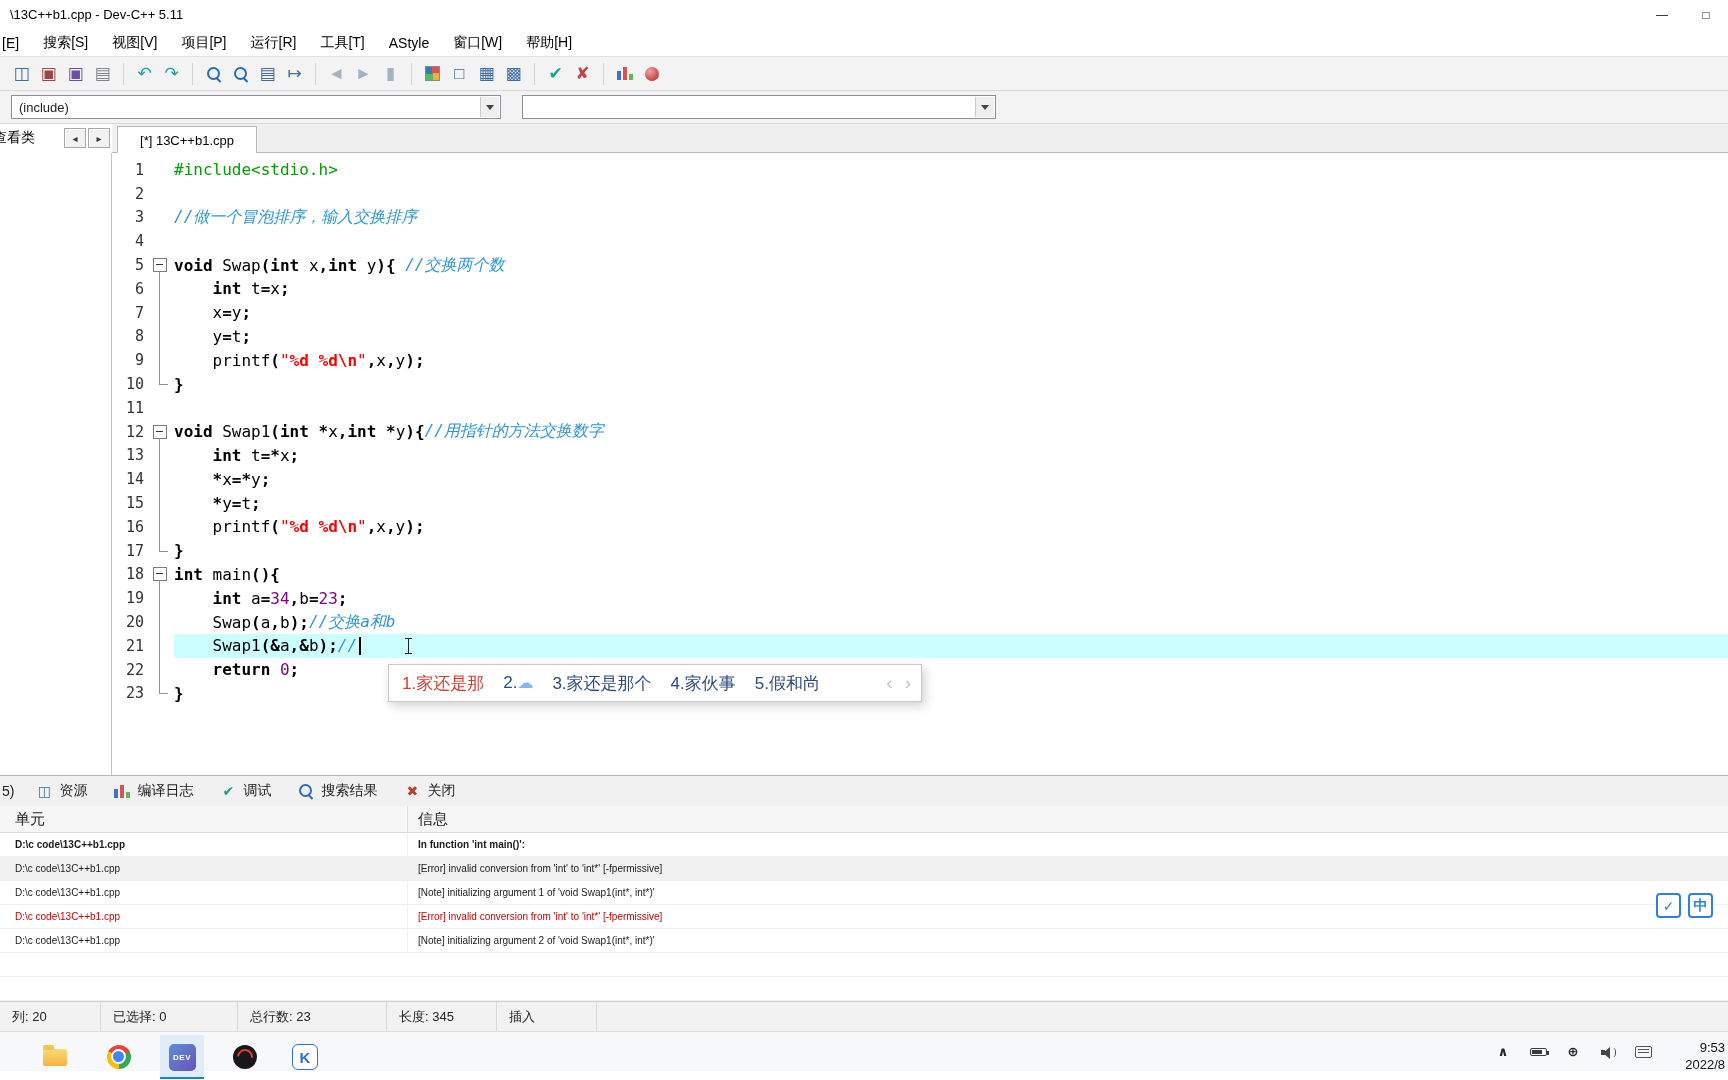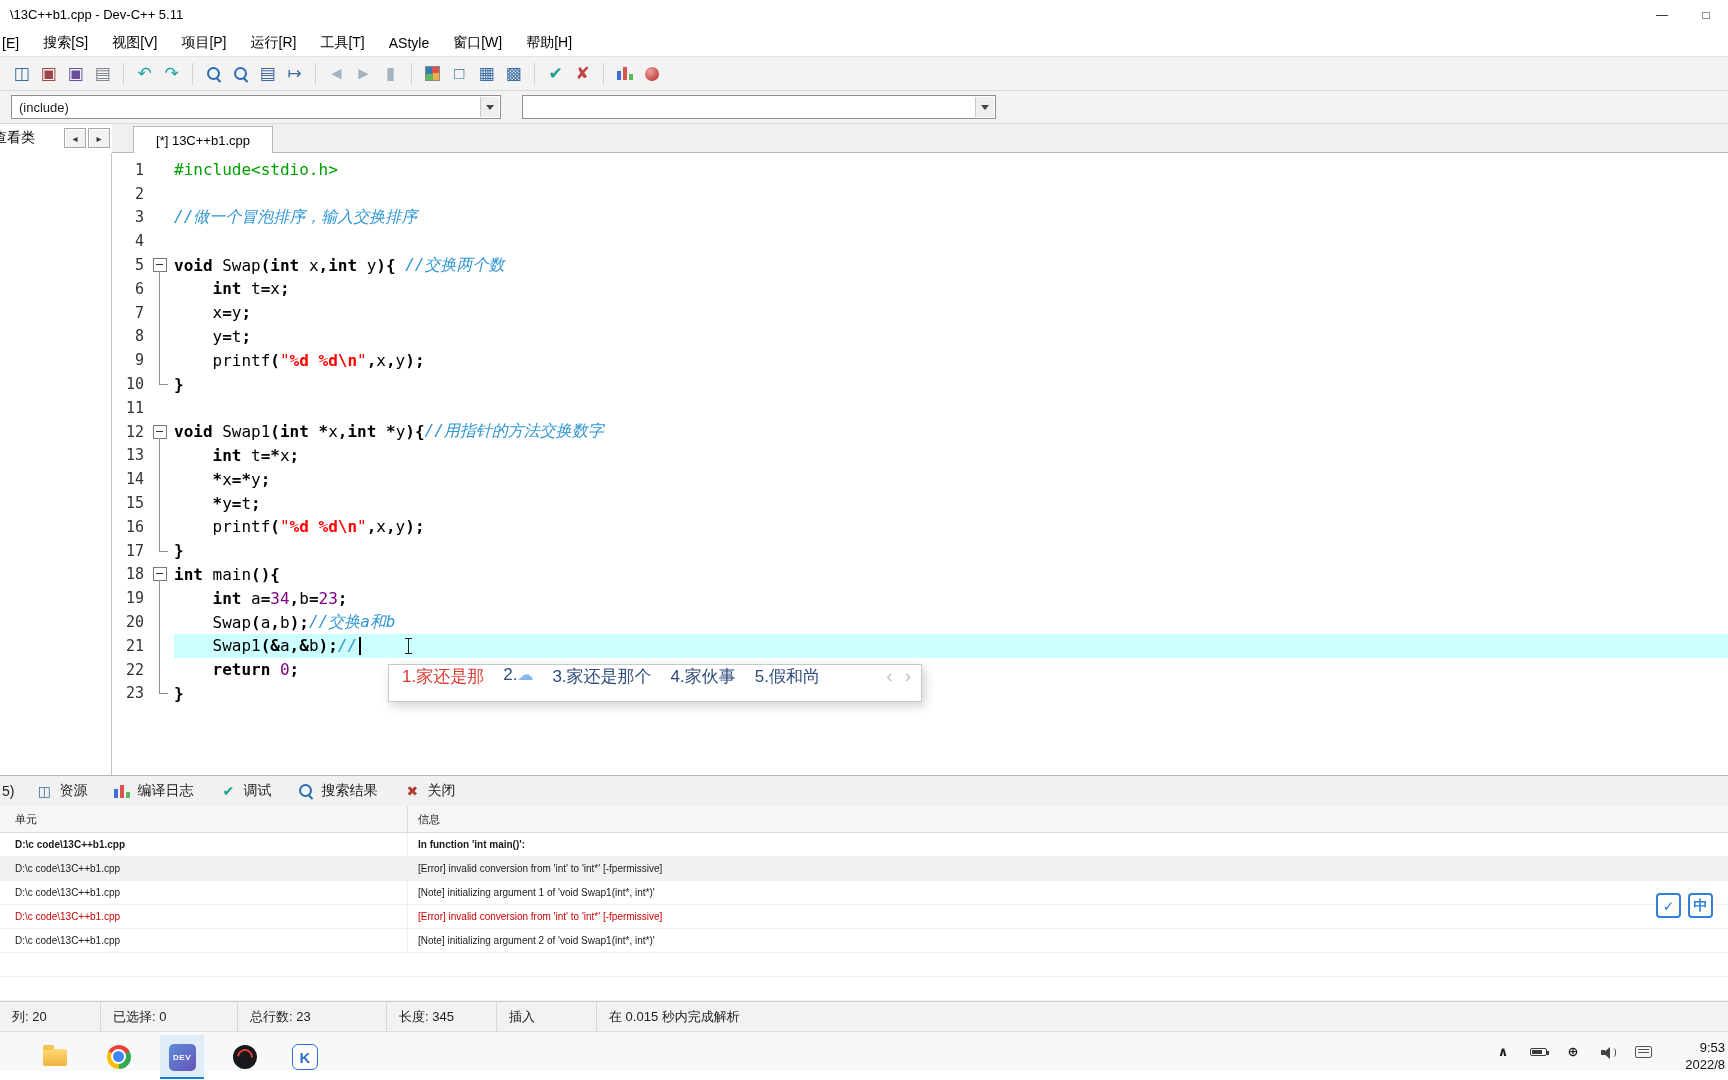--- a/index.html
+++ b/index.html
@@ -39,21 +39,21 @@
   .combo.w1 { width:490px; } .combo.w2 { width:474px; }
   .combo .dd { position:absolute; right:1px; top:1px; bottom:1px; width:19px; background:#efefef; border-left:1px solid #c9c9c9; display:flex; align-items:center; justify-content:center; }
   .combo .dd::after { content:""; border:4px solid transparent; border-top:5px solid #444; margin-top:5px; }
 
   
   .tabrow { position:absolute; top:124px; left:0; right:0; height:29px; background:#fff; }
   .class-label { position:absolute; left:-7px; top:5px; font-size:14px; white-space:nowrap; }
   .tab-scroll { position:absolute; left:64px; top:4px; display:flex; gap:2px; }
   .sbtn { width:22px; height:20px; background:#f1f1f1; border:1px solid #a8a8a8; box-shadow:inset 1px 1px 0 #fff; display:flex; align-items:center; justify-content:center; font-size:10px; color:#333; }
   .tabstrip { position:absolute; left:112px; right:0; top:0; height:29px; background:#f0f0f0; border-bottom:1px solid #b8b8b8; }
-  .tab-active { position:absolute; left:21px; top:2px; height:27px; width:140px; background:#fff; border:1px solid #b8b8b8; border-bottom:none; display:flex; align-items:center; justify-content:center; font-size:13px; z-index:2; }
+  .tab-active { position:absolute; left:5px; top:2px; height:27px; width:140px; background:#fff; border:1px solid #b8b8b8; border-bottom:none; display:flex; align-items:center; justify-content:center; font-size:13px; z-index:2; }
 
   
   .main { position:absolute; top:153px; left:0; right:0; height:622px; background:#fff; }
   .class-panel { position:absolute; left:0; top:0; bottom:0; width:112px; background:#fff; border-right:1px solid #c2c2c2; }
   .editor { position:absolute; left:112px; right:0; top:0; bottom:0; overflow:hidden; font-family:"DejaVu Sans Mono","Liberation Mono",monospace; font-size:16px; }
   .codelines { padding-top:5px; }
   .cl-row { display:flex; height:23.8px; align-items:center; }
   .cl-num { width:32px; flex:none; text-align:right; font-size:15px; color:#333; background:#fff; }
   .cl-fold { width:30px; flex:none; height:100%; position:relative; background:#fff; }
   .cl-code { flex:1; height:100%; display:flex; align-items:center; white-space:pre; }
@@ -76,32 +76,32 @@
 
   
   .ibeam { position:absolute; left:404px; top:638px; width:9px; height:17px; z-index:40; }
   .ibeam::before { content:""; position:absolute; left:4px; top:1px; bottom:1px; width:1px; background:#222; }
   .ibeam::after { content:""; position:absolute; left:1px; right:1px; top:0; height:1px; background:#222; box-shadow:0 15px 0 #222; }
 
   
   .ime { position:absolute; left:388px; top:664px; width:534px; background:#fff; border:1px solid #c8c8c8; box-shadow:3px 4px 10px rgba(0,0,0,.18); z-index:50; }
   .ime-comp { height:37px; display:flex; align-items:center; padding-left:13px; font-size:17px; font-weight:bold; color:#222; border-bottom:1px solid #ececec; }
   .caret2 { display:inline-block; width:1.5px; height:19px; background:#333; margin-left:2px; }
-  .ime-cands { height:36px; display:flex; align-items:flex-start; padding:0 10px 0 13px; font-size:17px; }
+  .ime-cands { height:36px; display:flex; align-items:center; padding:0 10px 0 13px; font-size:17px; }
   .cand { margin-right:19px; color:#2c4a7c; white-space:nowrap; }
   .cand.hl { color:#d8392f; }
   .cloud { color:#85b7ec; font-size:16px; }
   .ime-pager { margin-left:auto; display:flex; gap:12px; color:#c2c2c2; font-size:19px; }
 
   
   .btabs { position:absolute; top:775px; left:0; right:0; height:31px; background:#f1f1f1; border-top:1px solid #b5b5b5; display:flex; align-items:center; font-size:14px; color:#222; }
   .cut-tab { padding:0 8px 0 2px; }
   .btab { display:flex; align-items:center; gap:6px; padding:0 13px; height:100%; }
   .bicon { width:18px; height:16px; display:flex; align-items:center; justify-content:center; font-size:14px; }
-  .msghead { position:absolute; top:806px; left:0; right:0; height:27px; background:#f6f6f6; border-bottom:1px solid #dcdcdc; display:flex; align-items:center; font-size:11px; color:#222; }
+  .msghead { position:absolute; top:806px; left:0; right:0; height:27px; background:#f6f6f6; border-bottom:1px solid #dcdcdc; display:flex; align-items:center; font-size:15px; color:#222; }
   .mh1 { width:408px; padding-left:15px; height:100%; display:flex; align-items:center; border-right:1px solid #dcdcdc; }
   .mh2 { padding-left:10px; }
   .mrows { position:absolute; top:833px; left:0; right:0; height:168px; }
   .mrow { height:24px; display:flex; align-items:center; font-size:10px; border-bottom:1px solid #efefef; color:#1a1a1a; }
   .mrow .mc1 { width:408px; flex:none; padding-left:15px; white-space:nowrap; overflow:hidden; border-right:1px solid #f0f0f0; height:100%; display:flex; align-items:center; }
   .mrow .mc2 { padding-left:10px; white-space:nowrap; }
   .mrow.bold { font-weight:bold; }
   .mrow.shaded { background:#f1f1f1; }
   .mrow.error { color:#cc0000; }
 
@@ -472,21 +472,20 @@
   <span class="fico">✓</span>
   <span class="fico">中</span>
 </div>
 
 <div class="statusbar">
   <span class="sseg">列:   20</span>
   <span class="sseg">已选择:   0</span>
   <span class="sseg">总行数:   23</span>
   <span class="sseg">长度:   345</span>
   <span class="sseg">插入</span>
-  <span class="sseg">在 0.015 秒内完成解析</span>
 </div>
 
 <div class="taskbar">
   <div class="tba" style="left:33px">
       <span class="ic-folder"></span>
     </div>
   <div class="tba" style="left:97px">
       <span class="ic-chrome"></span>
     </div>
   <div class="tba active" style="left:160px">

